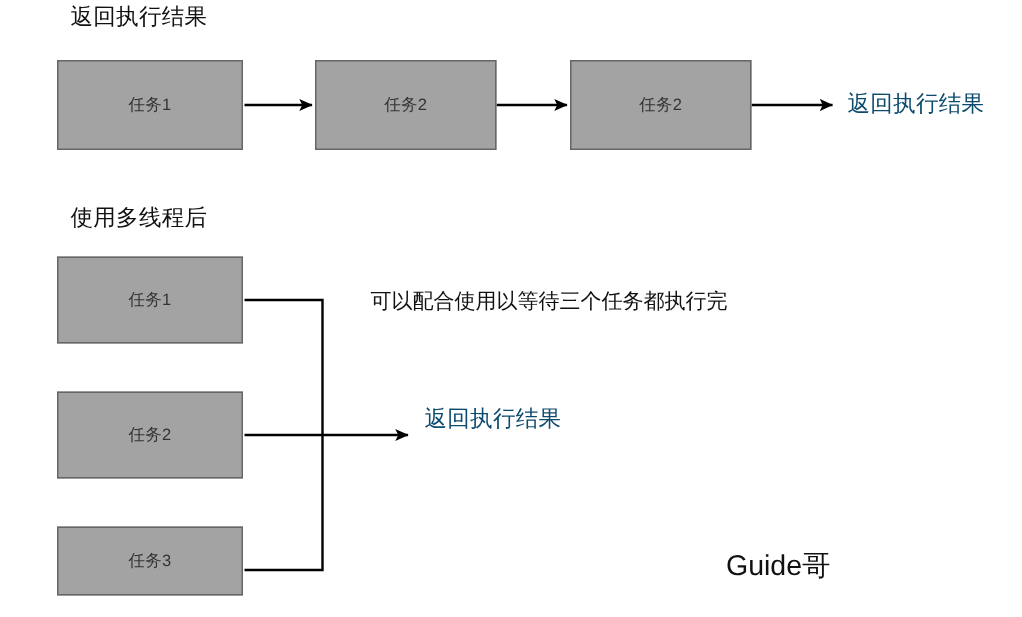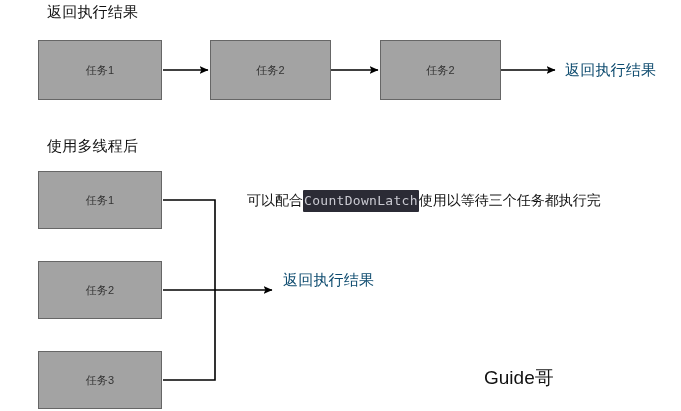--- a/index.html
+++ b/index.html
@@ -133,27 +133,26 @@
   <div class="heading" style="left:47px; top:136px;">使用多线程后</div>
 
   <div class="task-box" style="left:38px; top:171px; width:124px; height:58px;">
     <span class="task-label">任务1</span>
   </div>
 
   <div class="task-box" style="left:38px; top:261px; width:124px; height:58px;">
     <span class="task-label">任务2</span>
   </div>
 
-  <div class="task-box" style="left:38px; top:351px; width:124px; height:58px;">
+  <div class="task-box" style="left:38px; top:351px; width:124px; height:46px;">
     <span class="task-label">任务3</span>
   </div>
 
   <div class="plain-text" style="left:283px; top:270px;">返回执行结果</div>
 
   <div class="note-text" style="left:247px; top:190px;">
     <span>可以配合</span>
-      <span class="code-chip">CountDownLatch</span>
       <span>使用以等待三个任务都执行完</span>
   </div>
 
   <div class="signature" style="left:484px; top:369px;">Guide哥</div>
 
 </div>
 
 </body></html>

